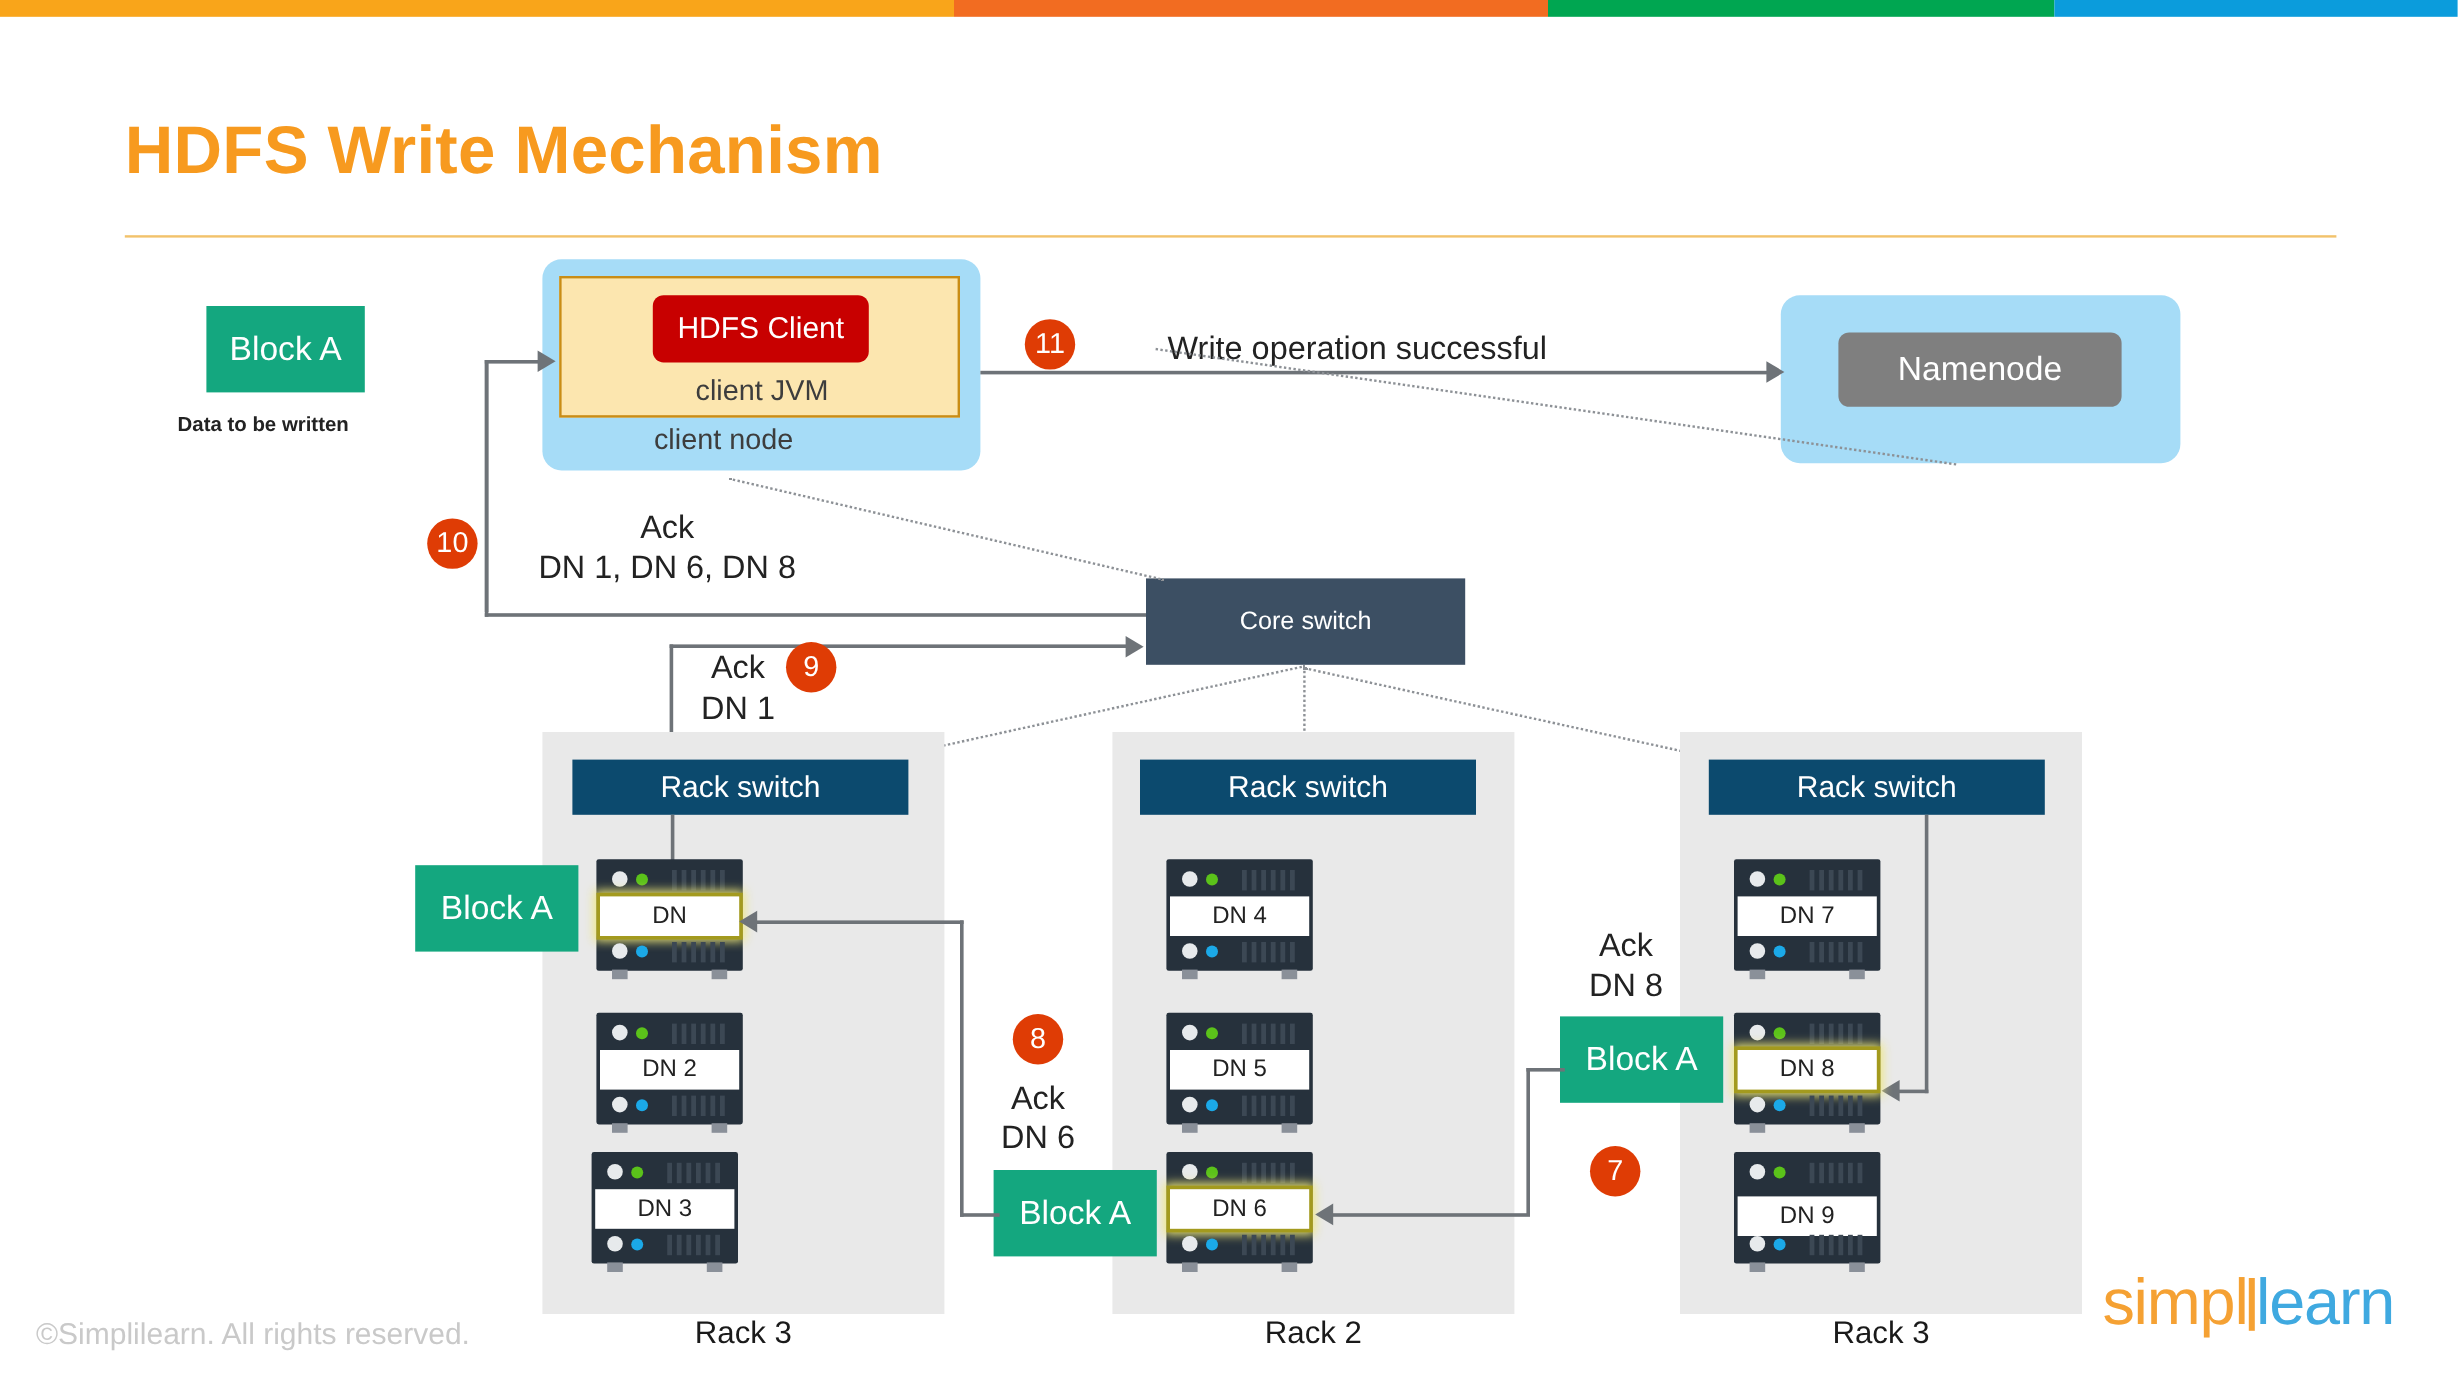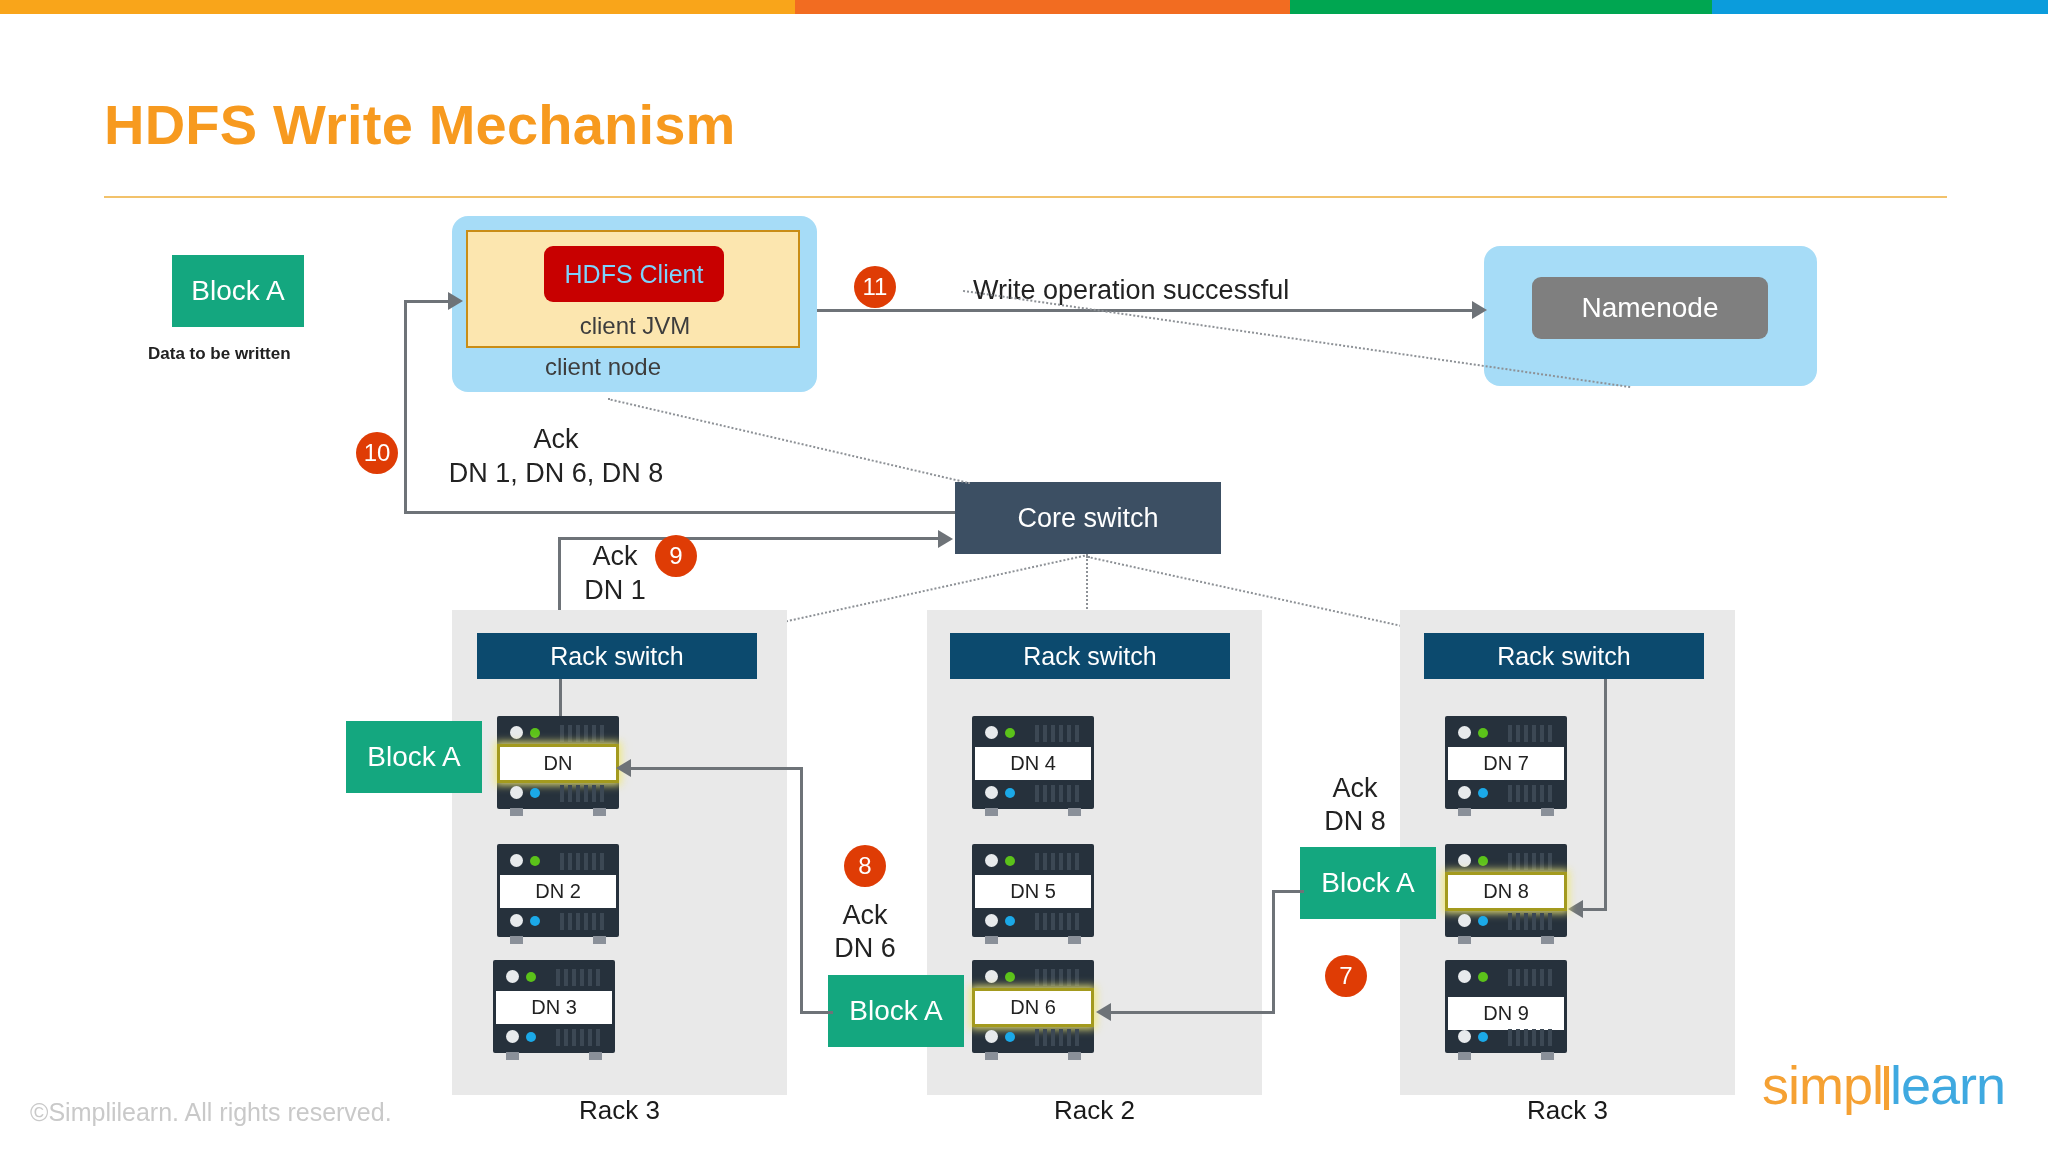--- a/index.html
+++ b/index.html
@@ -23,37 +23,37 @@
   
   .blockA{position:absolute;background:#14a77f;color:#fff;display:flex;
           align-items:center;justify-content:center;font-size:28px;}
 
   
   #clientnode{position:absolute;left:452px;top:216px;width:365px;height:176px;
               background:#A6DCF7;border-radius:16px;}
   #clientjvm{position:absolute;left:14px;top:14px;width:334px;height:118px;
              background:#FCE6AF;border:2px solid #C98D16;box-sizing:border-box;}
   #hdfsclient{position:absolute;left:76px;top:14px;width:180px;height:56px;
-              background:#C80000;border-radius:9px;color:#7dd3fc;font-size:25px;
+              background:#C80000;border-radius:9px;color:#ffffff;font-size:25px;
               display:flex;align-items:center;justify-content:center;}
   #clientjvm-lbl{position:absolute;left:0;top:80px;width:334px;text-align:center;
                  font-size:24px;color:#3d3d3d;}
   #clientnode-lbl{position:absolute;left:0;top:137px;width:302px;text-align:center;
                   font-size:24px;color:#3d3d3d;}
 
   
   #namenodebox{position:absolute;left:1484px;top:246px;width:333px;height:140px;
                background:#A6DCF7;border-radius:16px;}
   #namenode{position:absolute;left:48px;top:31px;width:236px;height:62px;
             background:#7F7F7F;border-radius:9px;color:#fff;font-size:28px;
             display:flex;align-items:center;justify-content:center;}
 
   
   #coreswitch{position:absolute;left:955px;top:482px;width:266px;height:72px;
-              background:#3C4F63;color:#fff;font-size:27px;
+              background:#3C4F63;color:#fff;font-size:21px;
               display:flex;align-items:center;justify-content:center;}
 
   
   .rackpanel{position:absolute;top:610px;width:335px;height:485px;background:#E9E9E9;}
   .rackswitch{position:absolute;width:280px;height:46px;background:#0c4a6e;color:#fff;
               font-size:25px;display:flex;align-items:center;justify-content:center;}
   .racklabel{position:absolute;font-size:26px;color:#1a1a1a;text-align:center;width:335px;}
 
   
   .server{position:absolute;width:122px;height:100px;}
@@ -83,21 +83,21 @@
   .arw-l{border-top:9px solid transparent;border-bottom:9px solid transparent;
          border-right:15px solid #6E7378;}
   .arw-r{border-top:9px solid transparent;border-bottom:9px solid transparent;
          border-left:15px solid #6E7378;}
   .dash{position:absolute;transform-origin:0 0;height:0;
         border-top:2px dotted #8D9196;}
 
   
   #copyright{position:absolute;left:30px;top:1098px;font-size:25px;color:#C9C9C9;}
   #logo{position:absolute;left:1752px;top:1054px;font-size:54px;letter-spacing:-1px;}
-  #logo .o{color:#F5A133;margin-left:10px;} #logo .b{color:#3FA9E0;}
+  #logo .o{color:#F5A133;} #logo .b{color:#3FA9E0;}
   #logo .bar{display:inline-block;width:5px;height:44px;background:#F5A133;
              vertical-align:-6px;margin:0 1px;}
 </style>
 </head>
 <body>
 
 <div id="topbar">
   <div style="background: rgb(249, 165, 26); width: 795px;"></div>
   <div style="background: rgb(242, 108, 33); width: 495px;"></div>
   <div style="background: rgb(0, 166, 81); width: 422px;"></div>

